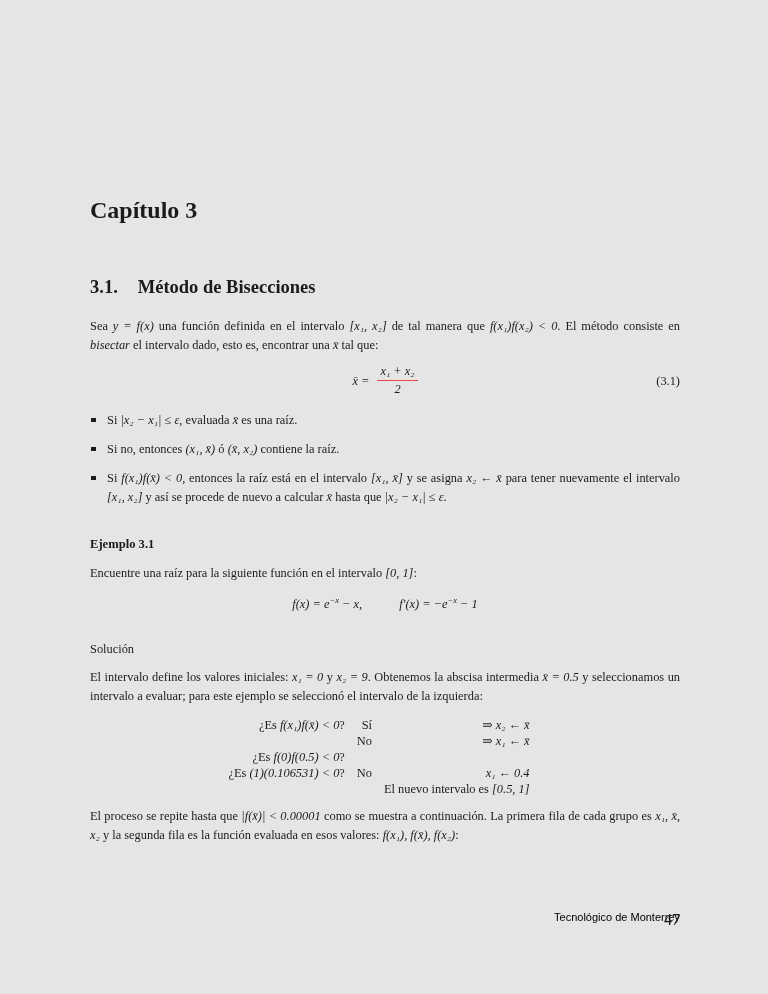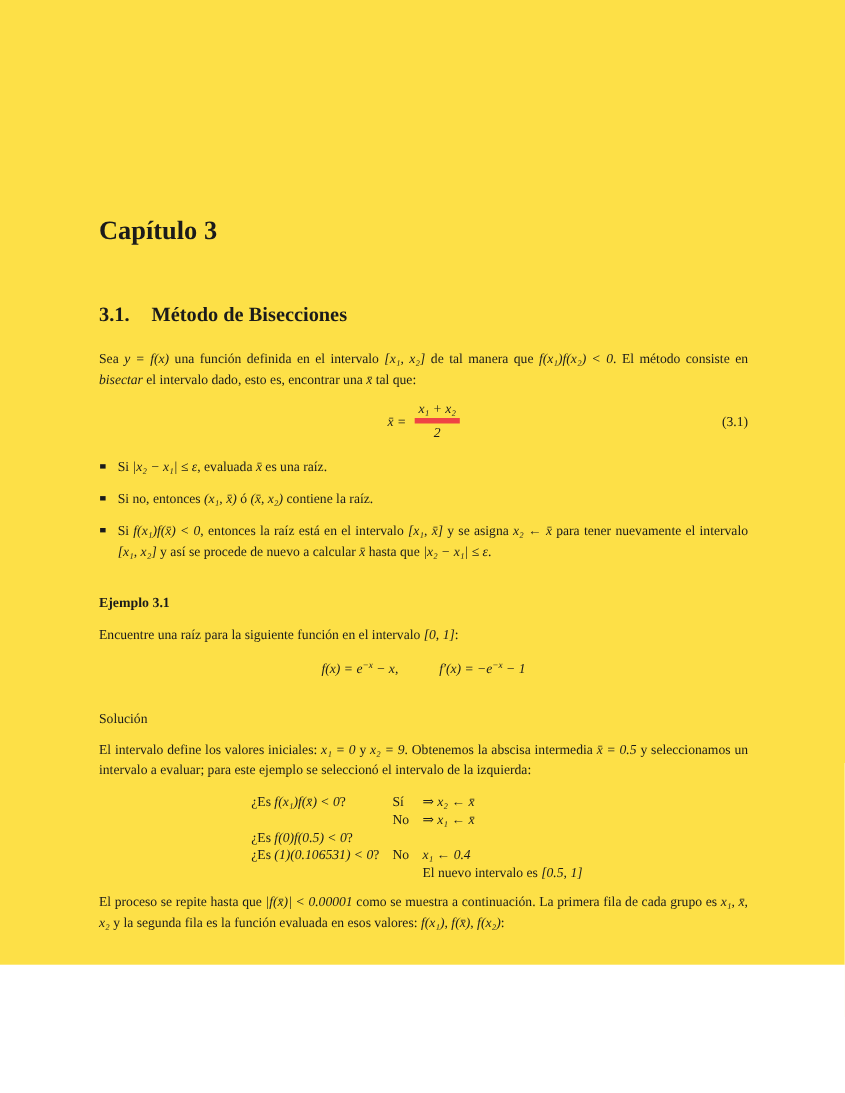--- a/index.html
+++ b/index.html
@@ -1,56 +1,56 @@
 <!DOCTYPE html>
 <html><head>
 <meta charset="utf-8">
 <style>
   * { margin: 0; padding: 0; box-sizing: border-box; }
   html, body { background: #ffffff; }
   body { width: 768px; height: 994px; }
   .page {
     position: relative;
-    width: 768px; height: 877px;
-    background: #fde047;
+    width: 768px; height: 994px;
+    background: #e5e5e5;
     color: #1b1b1b;
     font-family: "Liberation Serif", "DejaVu Serif", serif;
     overflow: hidden;
   }
   .content { padding: 0 88px 0 90px; }
 
   .chapter { margin-top: 198px; font-size: 24px; font-weight: bold; line-height: 1; }
   .title   { margin-top: 44px;  font-size: 31px; font-weight: bold; line-height: 1; letter-spacing: 0.2px; }
   .section { margin-top: 56px;  font-size: 18.5px; font-weight: bold; line-height: 1; }
   .secnum  { margin-right: 20px; }
 
   .body-par { margin-top: 20px; font-size: 12.4px; line-height: 19px; text-align: justify; }
   .math { font-style: italic; }
   .sup  { vertical-align: super; font-size: 68%; line-height: 0; }
 
   .equation { position: relative; margin-top: 10px; text-align: center; font-size: 12.4px; line-height: 1.1; }
   .eq-main  { display: inline-block; }
   .eq-number { position: absolute; right: 0; top: 50%; transform: translateY(-50%); font-style: normal; }
   .frac { display: inline-block; vertical-align: middle; margin: 0 0 3px 5px; text-align: center; }
-  .frac-num { display: block; padding: 0 3px 2px; border-bottom: 5px solid #ef4444; line-height: 1.05; }
+  .frac-num { display: block; padding: 0 3px 2px; border-bottom: 1px solid #ef4444; line-height: 1.05; }
   .frac-den { display: block; padding-top: 2px; line-height: 1.05; }
 
   .bullets { list-style: none; margin-top: 12px; }
   .bullets li { position: relative; padding-left: 17px; font-size: 12.4px; line-height: 19px; text-align: justify; }
   .bullets li + li { margin-top: 10px; }
   .sq { position: absolute; left: 1px; top: 7px; width: 4.5px; height: 4.5px; background: #1b1b1b; }
 
   .example-head { margin-top: 30px; font-size: 12.6px; font-weight: bold; line-height: 1.2; }
   .tight { margin-top: 12px; }
   .display-eq { margin-top: 12px; text-align: center; font-size: 12.4px; line-height: 19px; }
   .solucion { margin-top: 28px; font-size: 12.4px; line-height: 1.2; }
   .after-sol { margin-top: 11px; }
 
   .decision-table { margin: 11px auto 0; border-collapse: collapse; font-size: 12.4px; line-height: 16px; }
-  .decision-table td { padding: 0 12px 0 0; white-space: nowrap; vertical-align: top; text-align: left; }
+  .decision-table td { padding: 0 12px 0 0; white-space: nowrap; vertical-align: top; text-align: right; }
   .closing { margin-top: 10px; }
 
   .footer { position: absolute; left: 90px; right: 88px; top: 911px; }
   .pagenum { display: block; text-align: right; font-size: 16px; }
   .watermark {
     position: absolute; right: 0; top: 0;
     font-family: "Liberation Sans", "DejaVu Sans", sans-serif;
     font-size: 11px; color: #000;
   }
 </style>

